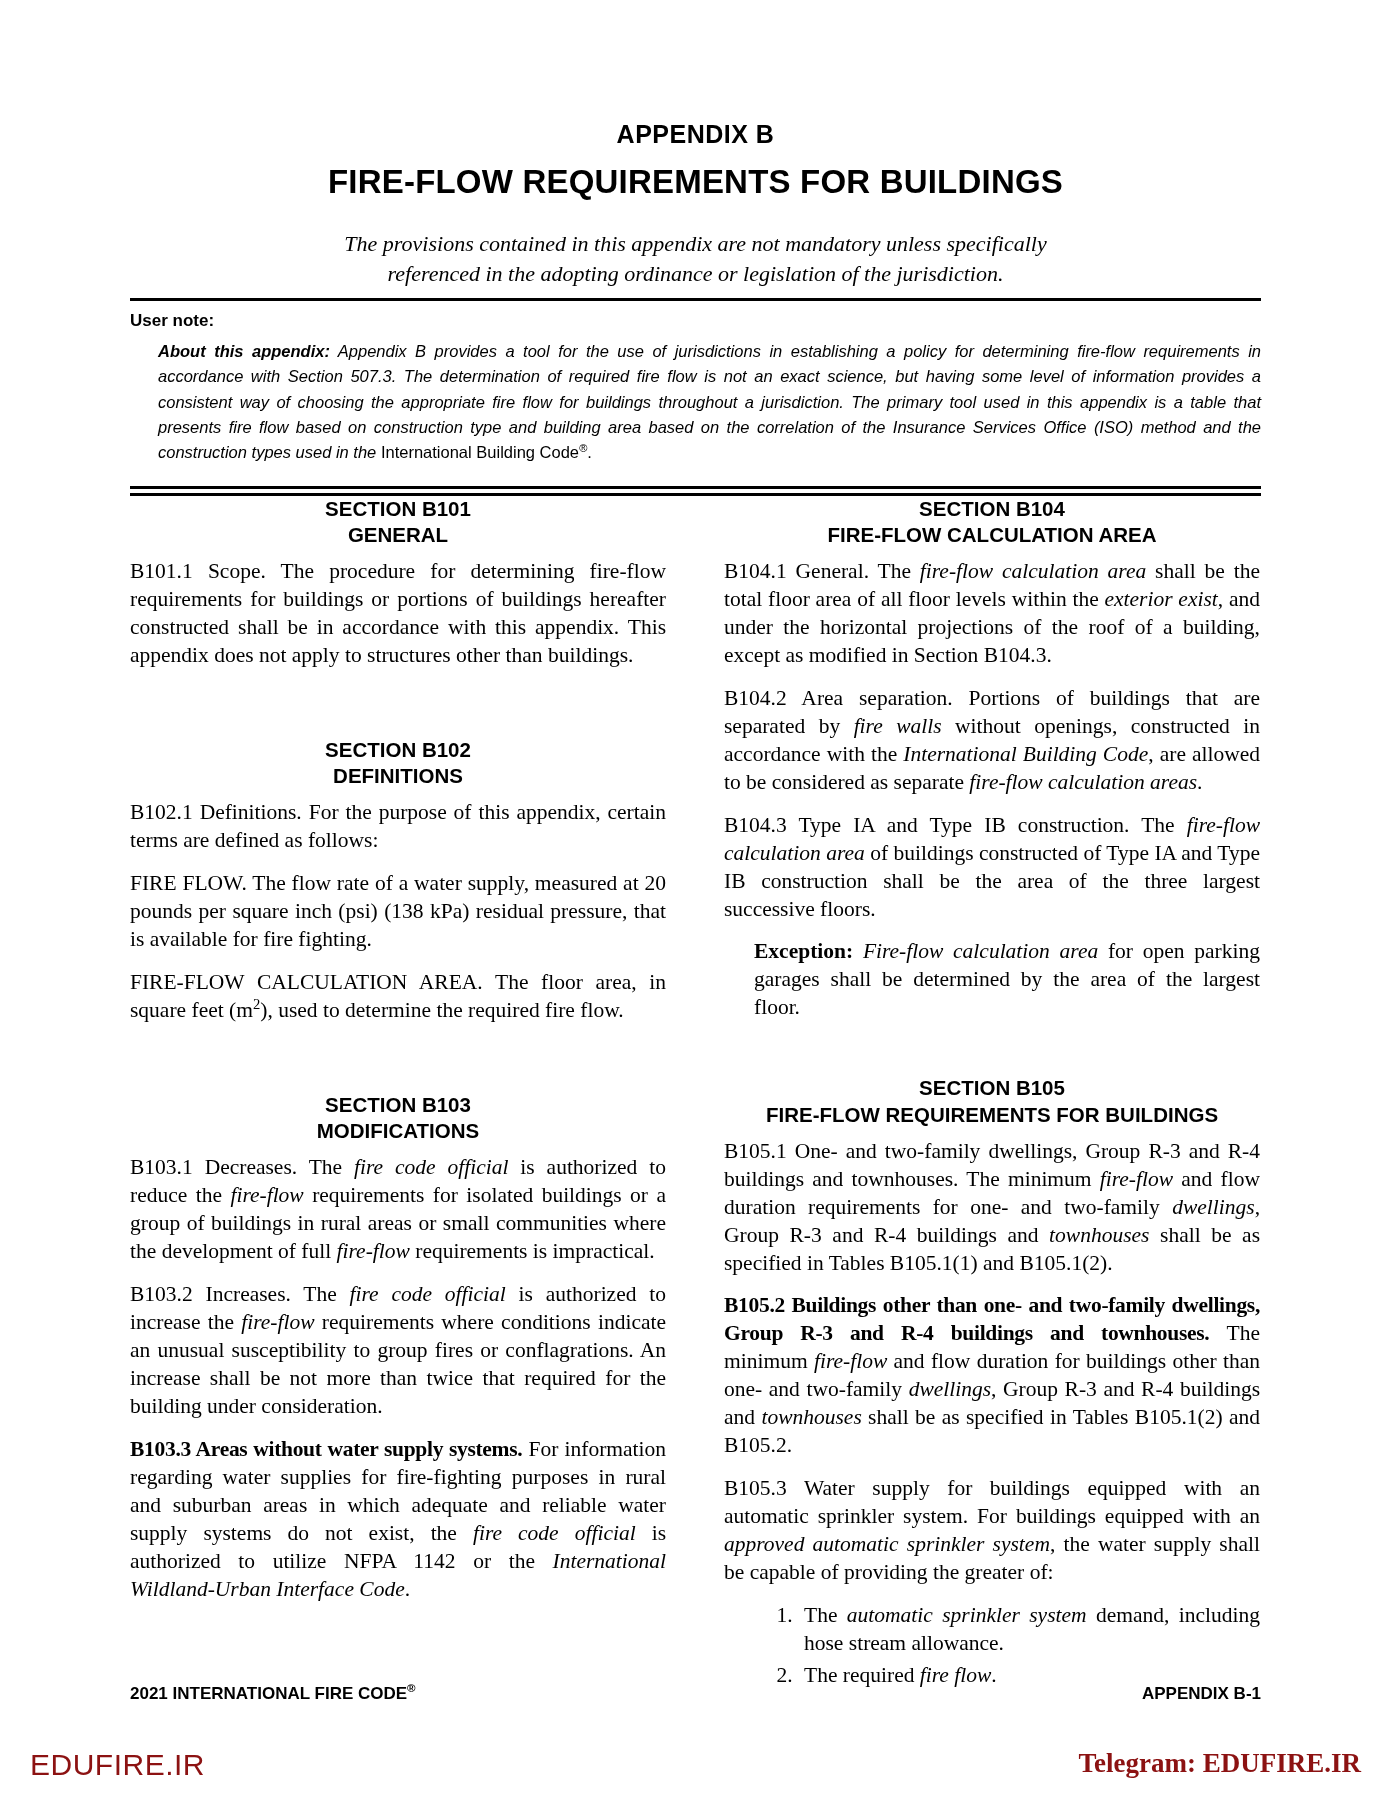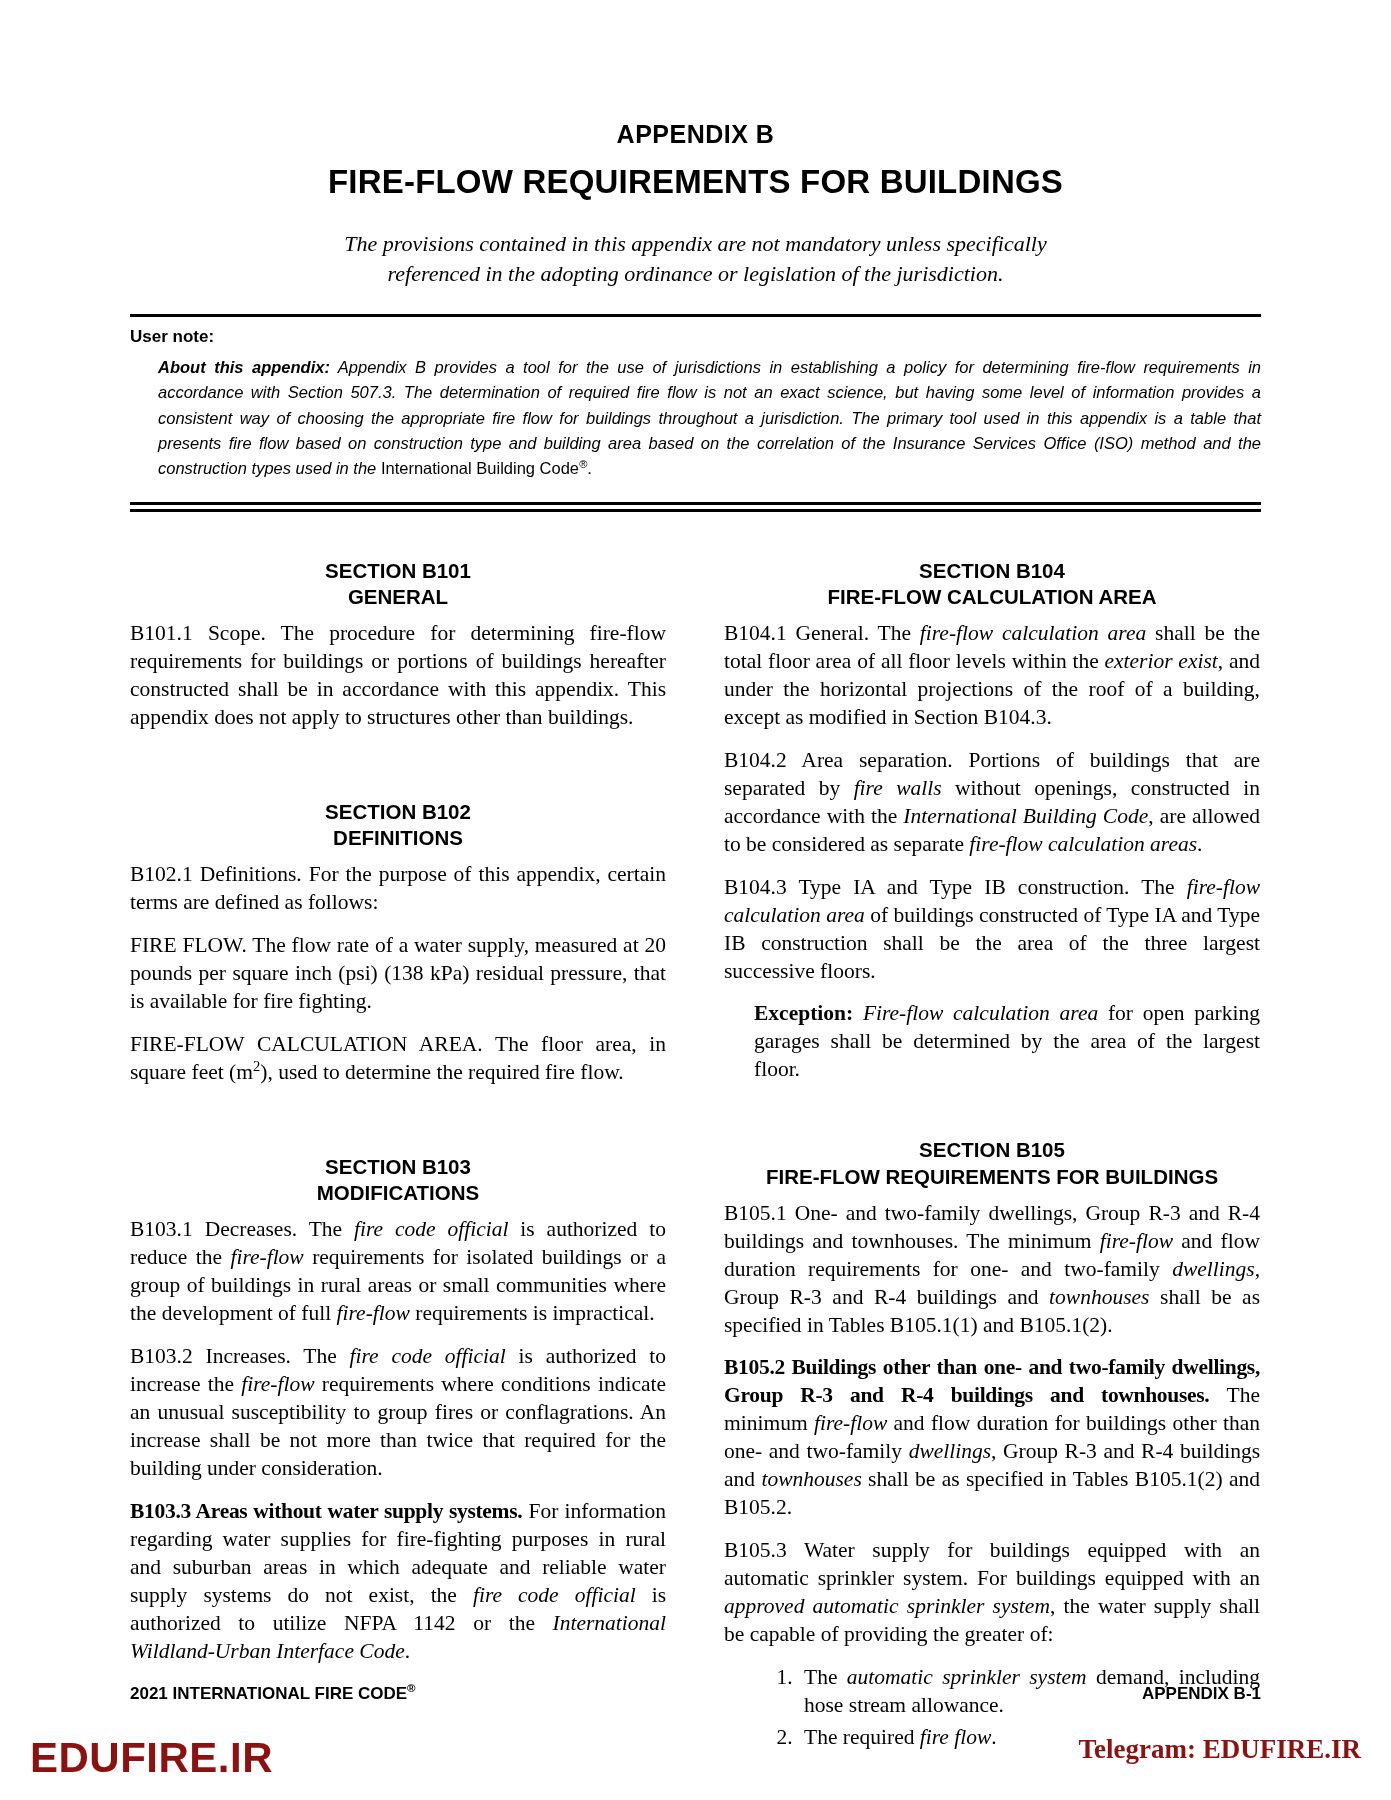--- a/index.html
+++ b/index.html
@@ -36,21 +36,21 @@
     font-weight: bold;
     font-size: 33px;
     letter-spacing: 0.2px;
     margin: 0 0 28px 0;
   }
   .provisions {
     text-align: center;
     font-style: italic;
     font-size: 22px;
     line-height: 1.35;
-    margin: 0 auto 26px auto;
+    margin: 0 auto 10px auto;
     width: 86%;
   }
   .rule-thick {
     border-top: 3px solid #000;
     margin: 0;
   }
   .rule-double {
     border-top: 3px solid #000;
     border-bottom: 3px solid #000;
     height: 4px;
@@ -82,21 +82,20 @@
   }
   sup {
     font-size: 0.68em;
     vertical-align: super;
     line-height: 0;
   }
   
   .columns {
     display: flex;
     gap: 58px;
-    margin-top: 46px;
   }
   .col {
     width: 536px;
   }
   .section-head {
     text-align: center;
     font-family: "Liberation Sans", sans-serif;
     font-weight: bold;
     font-size: 20.5px;
     line-height: 1.28;
@@ -158,22 +157,22 @@
     right: 0;
     bottom: 18px;
     display: flex;
     justify-content: space-between;
     padding: 0 30px 0 30px;
     box-sizing: border-box;
     color: #8c1212;
   }
   .wm-left {
     font-family: "Liberation Sans", sans-serif;
-    font-weight: bold;
-    font-size: 42px;
+    font-weight: normal;
+    font-size: 30px;
     letter-spacing: 0.5px;
   }
   .wm-right {
     font-family: "Liberation Serif", serif;
     font-weight: bold;
     font-size: 27px;
   }
 </style>
 </head>
 <body>

